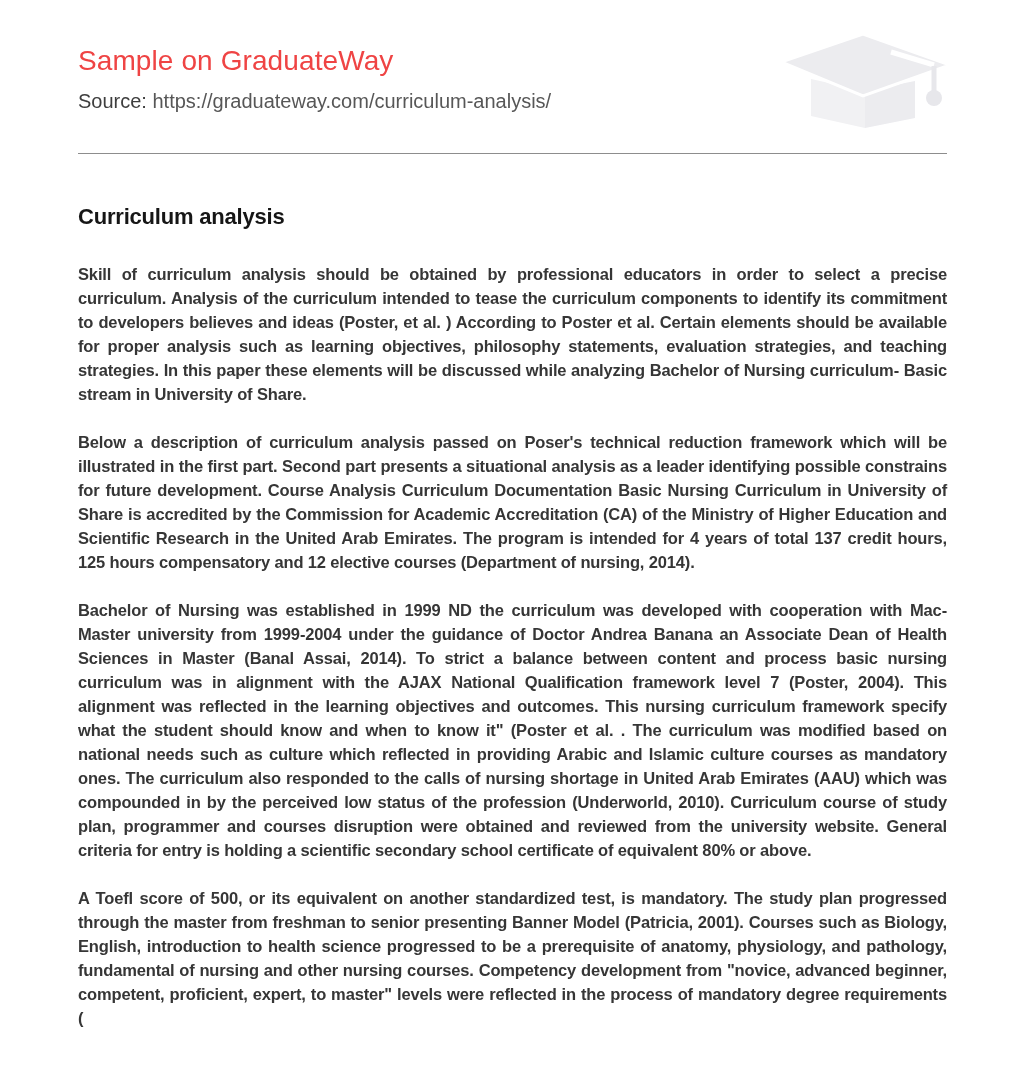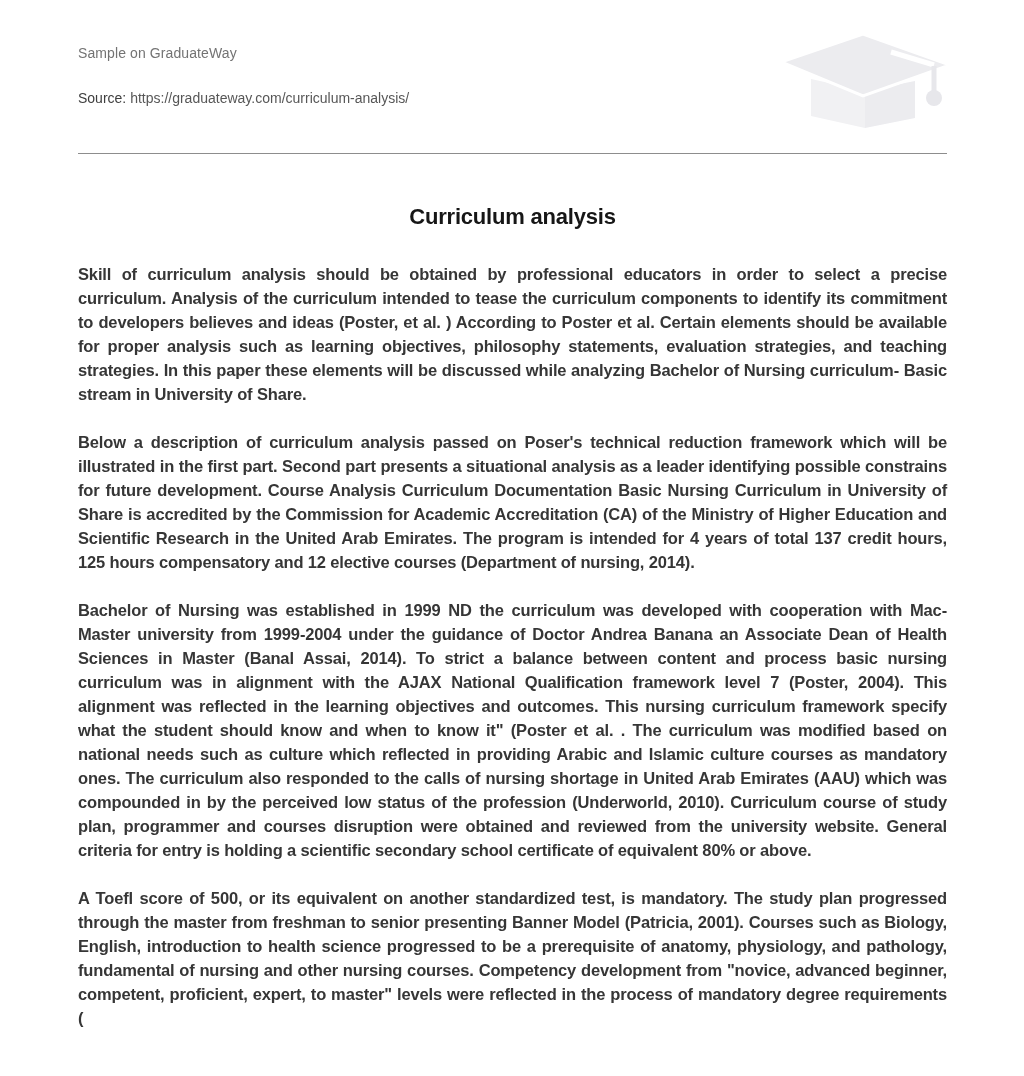--- a/index.html
+++ b/index.html
@@ -12,30 +12,30 @@
     width: 1024px;
     height: 1076px;
     background: #ffffff;
     overflow: hidden;
     font-family: "Liberation Sans", sans-serif;
   }
   .site-label {
     position: absolute;
     left: 78px;
     top: 45px;
-    font-size: 14px;
+    font-size: 28px;
     font-weight: 400;
-    color: #737373;
+    color: #ef4444;
     letter-spacing: 0.1px;
   }
   .source-line {
     position: absolute;
     left: 78px;
     top: 90px;
-    font-size: 14px;
+    font-size: 20px;
     color: #575757;
   }
   .source-line .src-label {
     color: #3e3e3e;
     font-weight: 500;
   }
   .source-line .src-url {
     color: #575757;
   }
   .cap-icon {
@@ -53,21 +53,21 @@
     border: none;
     border-top: 1px solid #8d8d8d;
     margin: 0;
   }
   .doc-title {
     position: absolute;
     left: 78px;
     width: 869px;
     top: 204px;
     margin: 0;
-    text-align: center;
+    text-align: left;
     font-size: 22px;
     font-weight: 700;
     color: #161616;
     letter-spacing: -0.2px;
   }
   .content {
     position: absolute;
     left: 78px;
     width: 869px;
     top: 262px;

